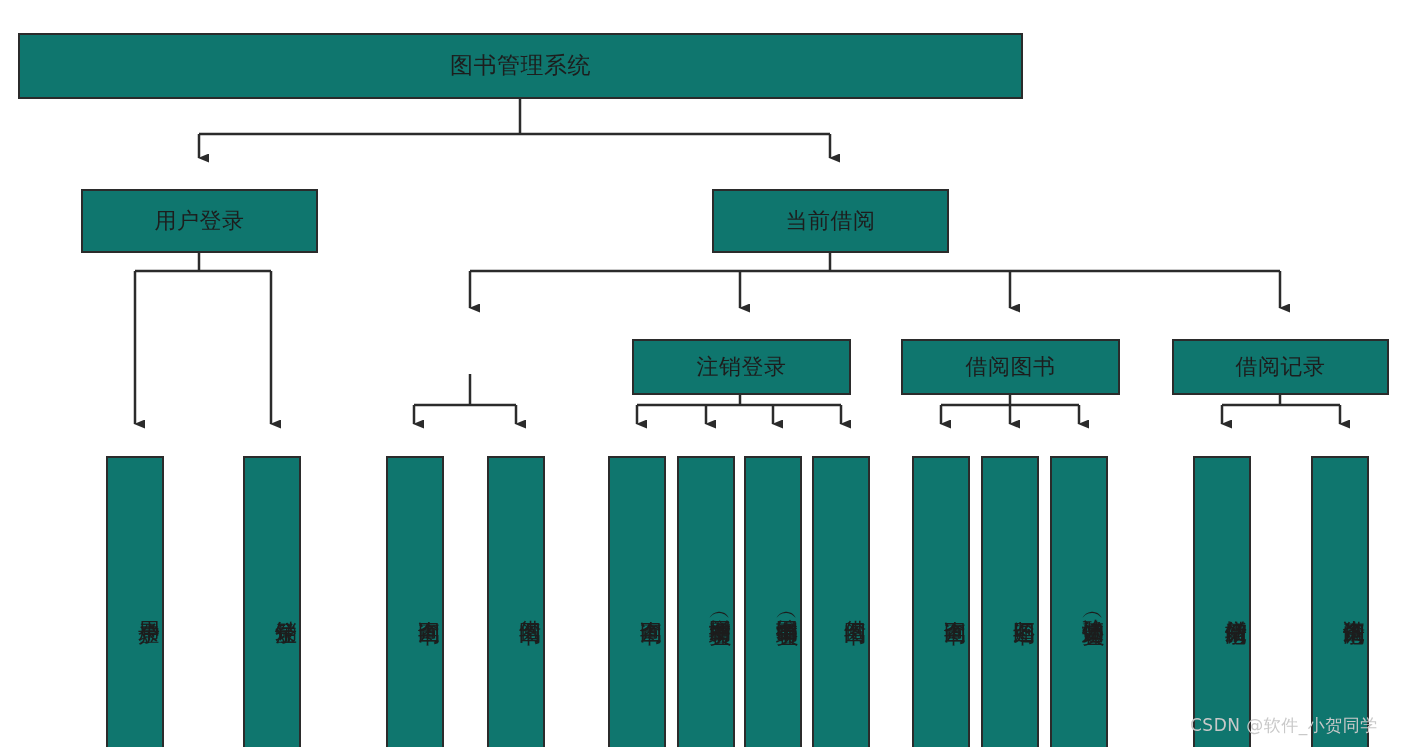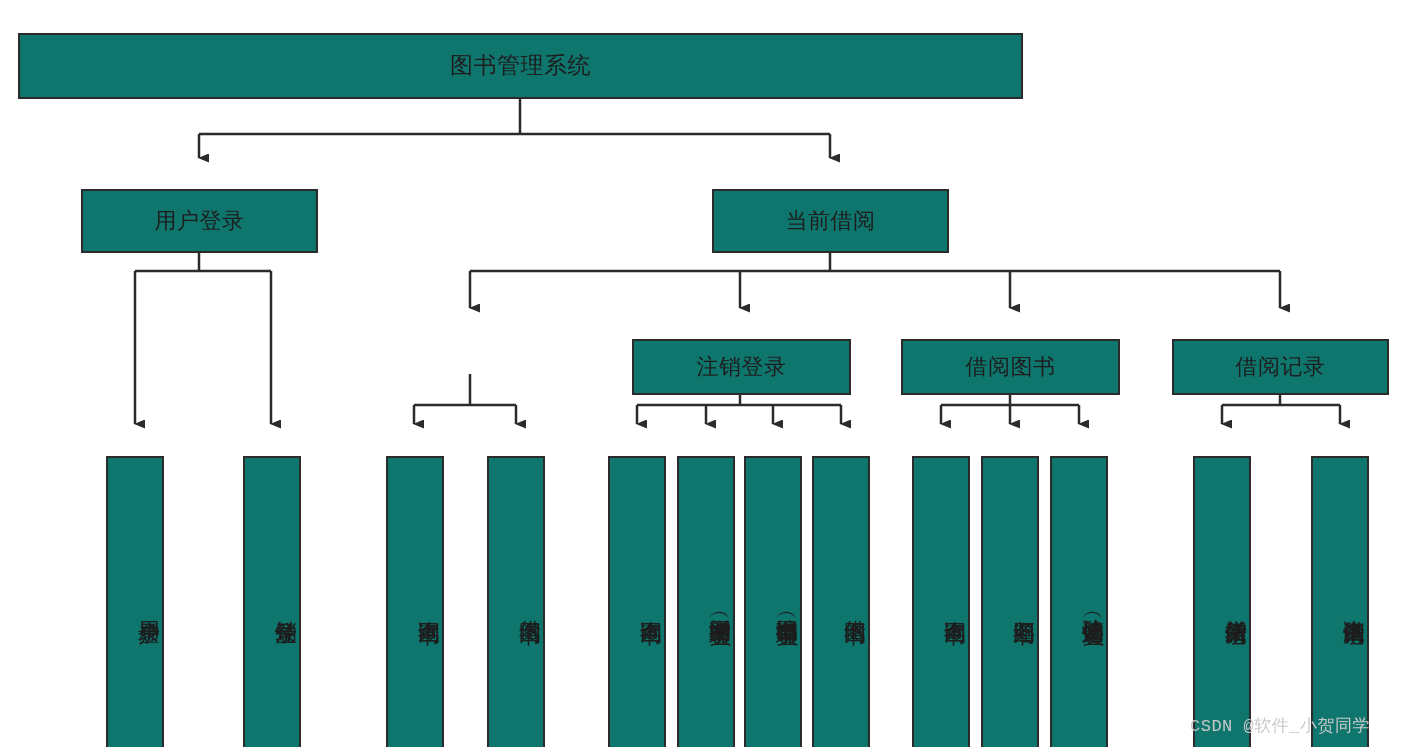--- a/index.html
+++ b/index.html
@@ -184,15 +184,15 @@
     <span class="vtxt">确认归还（管理员）</span>
   </div>
 
   <div class="node v" style="left:1193px; top:435px; width:58px; height:298px;">
     <span class="vtxt">新增借阅记录</span>
   </div>
   <div class="node v" style="left:1311px; top:435px; width:58px; height:298px;">
     <span class="vtxt">查询借阅记录</span>
   </div>
 
-  <div class="watermark" style="left:1190px; top:714px;font-family:Liberation Mono, monospace;">CSDN @软件_小贺同学</div>
+  <div class="watermark" style="left:1190px; top:714px;">CSDN @软件_小贺同学</div>
 
 </div>
 
 </body></html>

